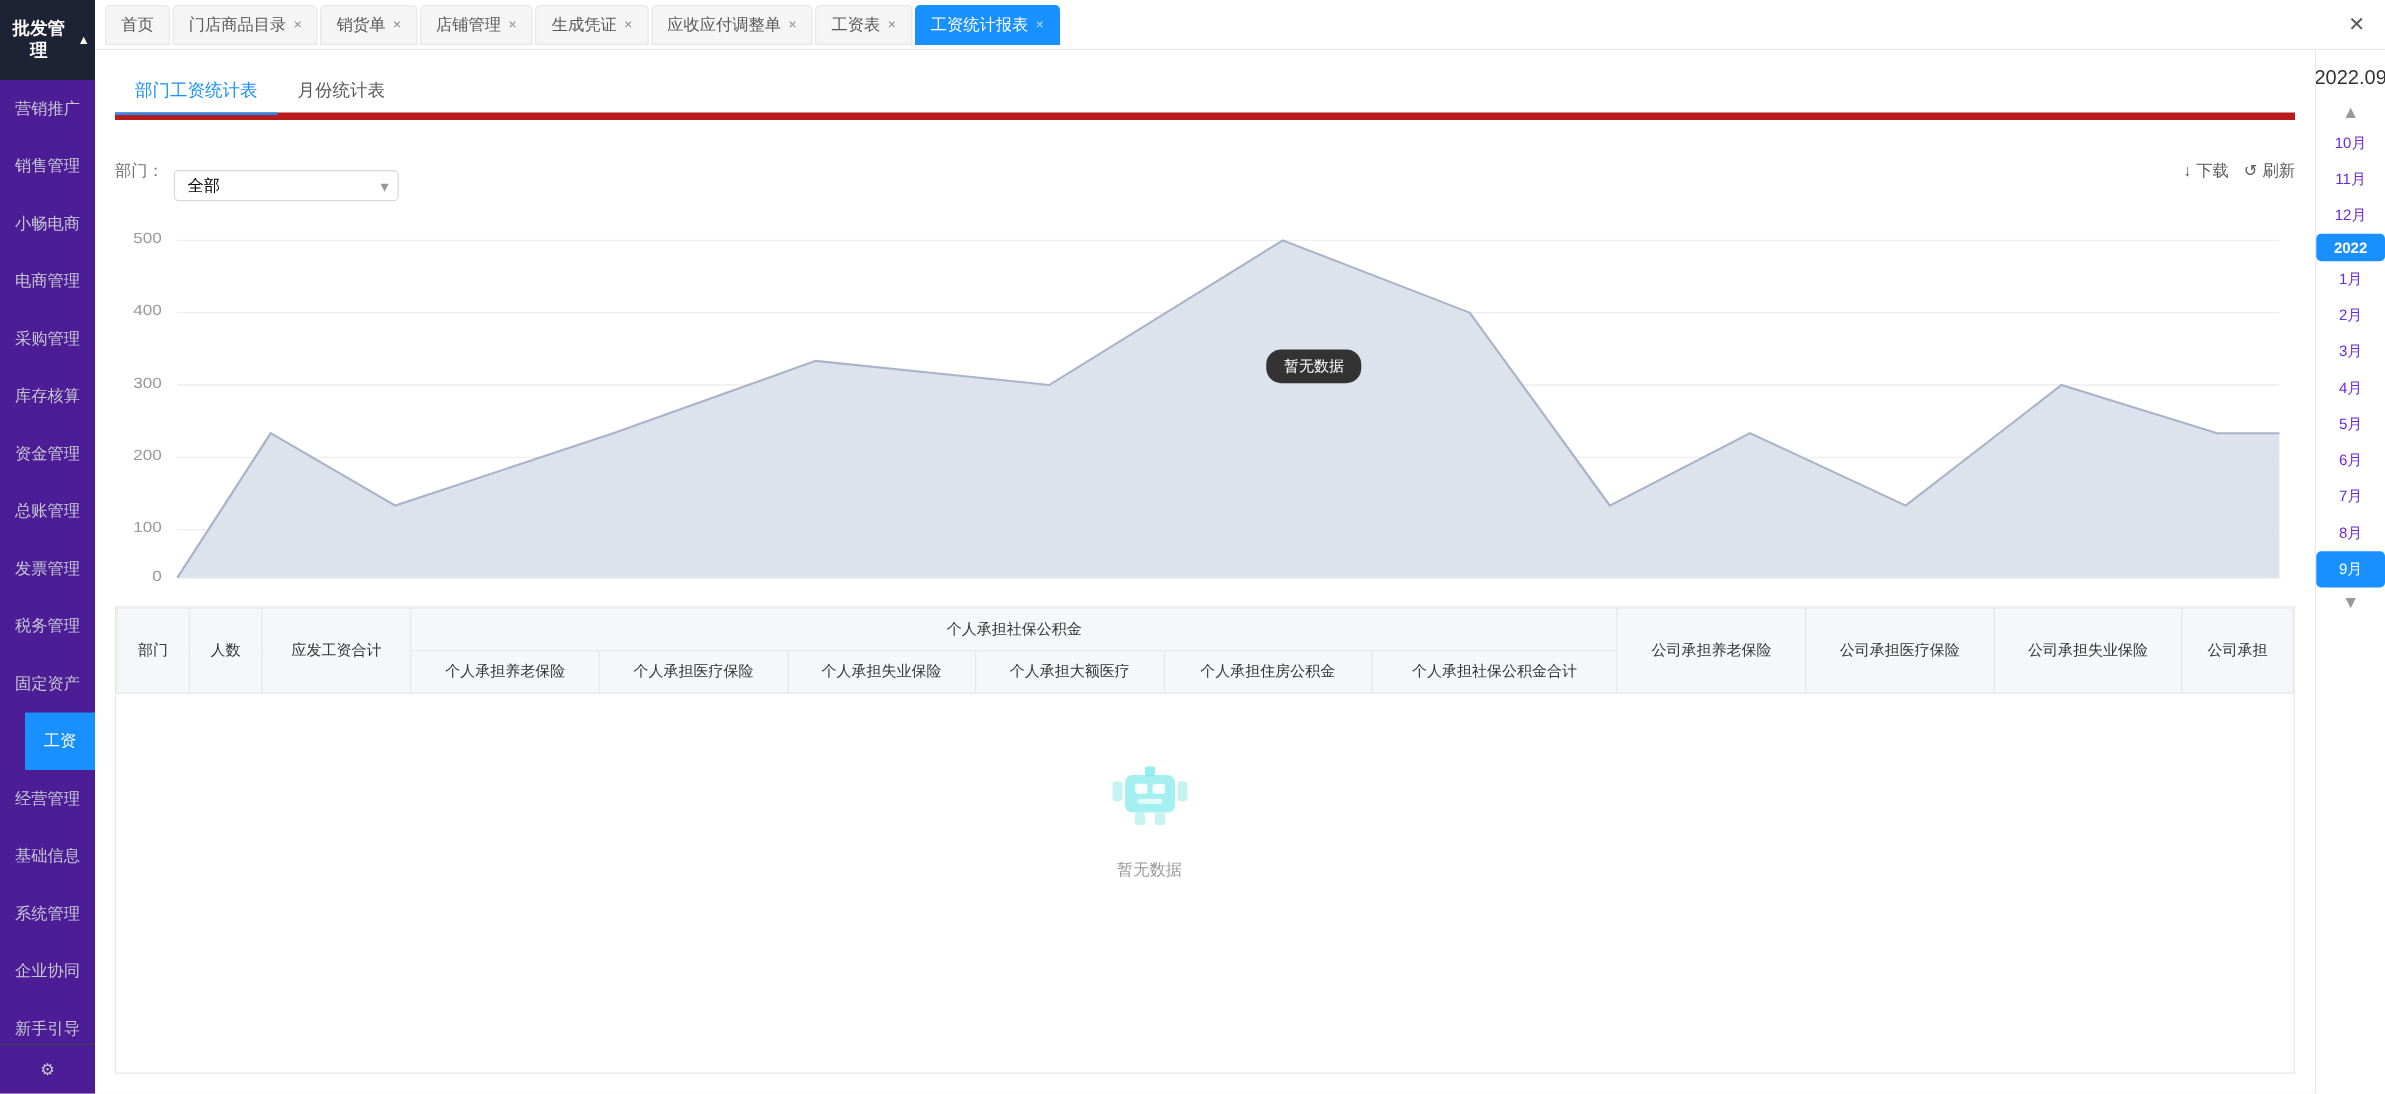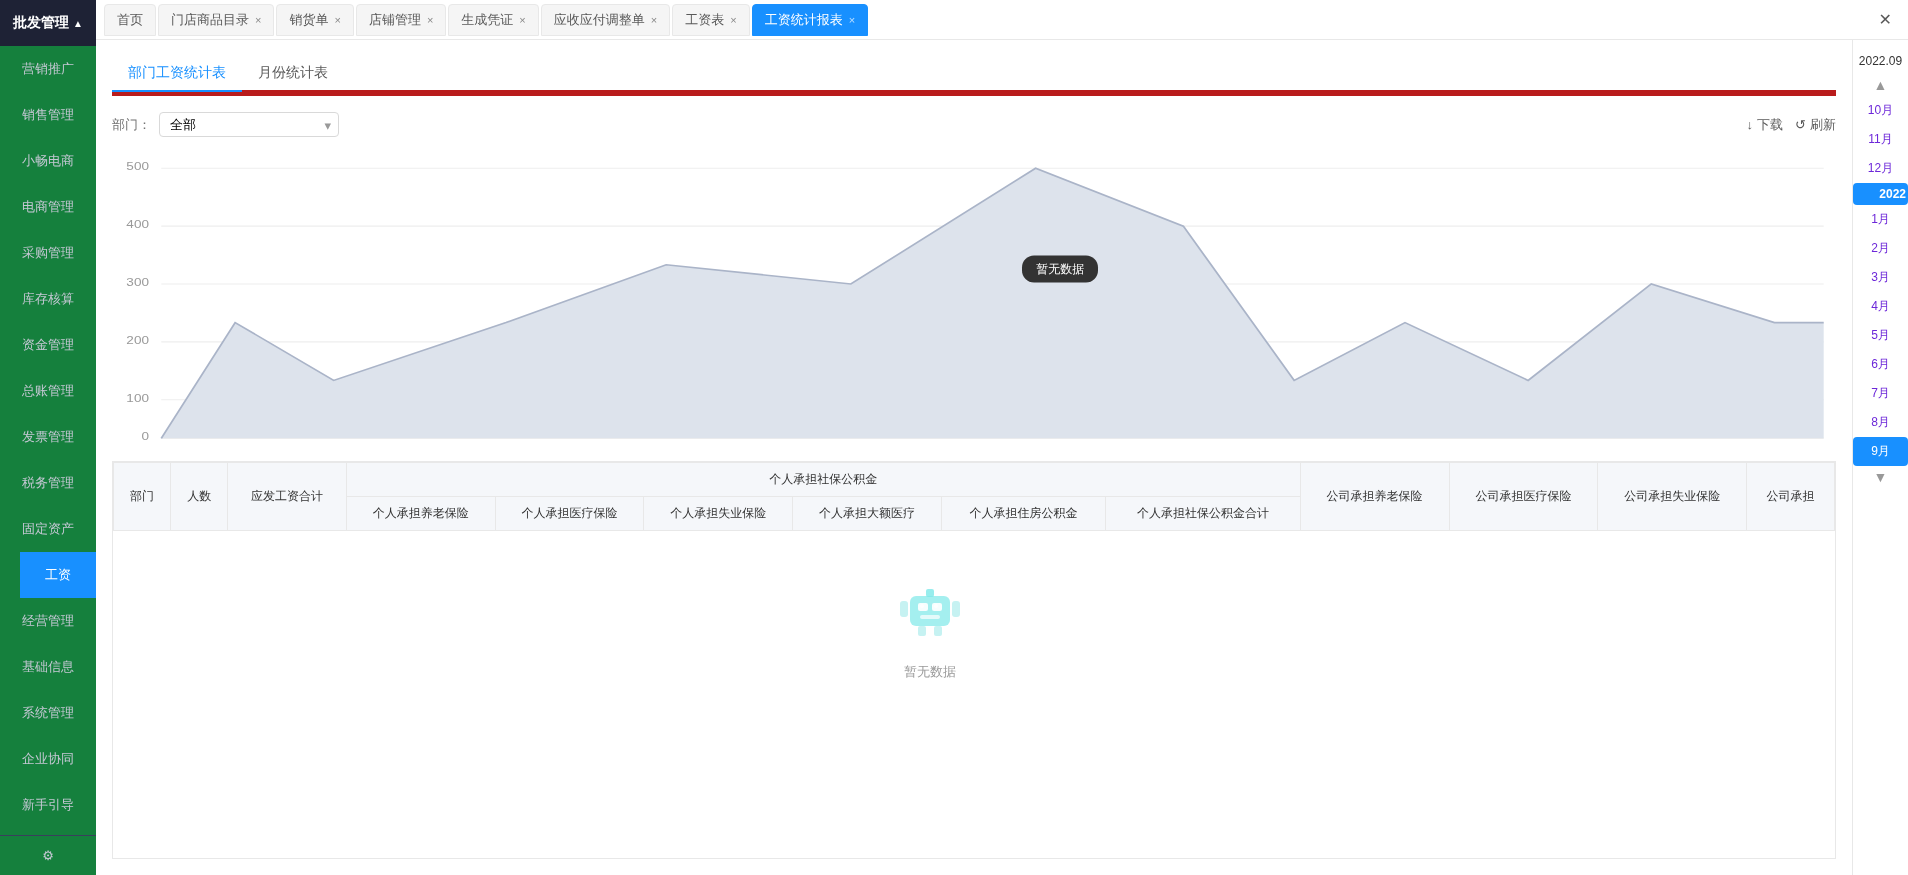--- a/index.html
+++ b/index.html
@@ -1,21 +1,21 @@
 <!DOCTYPE html>
 <html><head>
   <meta charset="utf-8">
   <style>
     * { box-sizing: border-box; margin: 0; padding: 0; }
     body { font-family: 'Microsoft YaHei', Arial, sans-serif; font-size: 13px; background: #f0f2f5; display: flex; height: 875px; overflow: hidden; }
 
     
     #sidebar {
-      width: 96px;
-      background: #15803d;
+      width: 76px;
+      background: #4c1d95;
       display: flex;
       flex-direction: column;
       height: 100%;
       flex-shrink: 0;
     }
     .sidebar-header {
       background: #1e2235;
       color: #fff;
       text-align: center;
       padding: 14px 4px;
@@ -139,20 +139,21 @@
       font-size: 13px;
       background: #fff;
       cursor: pointer;
       appearance: none;
       width: 180px;
       position: relative;
     }
     .select-wrapper {
       position: relative;
       display: inline-block;
+      margin-top: 24px;
     }
     .select-wrapper::after {
       content: '▾';
       position: absolute;
       right: 8px;
       top: 50%;
       transform: translateY(-50%);
       pointer-events: none;
       color: #999;
     }
@@ -234,21 +235,21 @@
       background: #fff;
       border-left: 1px solid #e8e8e8;
       display: flex;
       flex-direction: column;
       align-items: center;
       padding-top: 8px;
       overflow-y: auto;
       flex-shrink: 0;
     }
     .date-panel-header {
-      font-size: 12px;
+      font-size: 16px;
       color: #333;
       padding: 6px 0;
       text-align: center;
       cursor: pointer;
     }
     .date-nav-btn {
       width: 28px;
       height: 22px;
       display: flex;
       align-items: center;
@@ -265,21 +266,21 @@
       color: #6d28d9;
       cursor: pointer;
     }
     .date-month-item.active {
       background: #1890ff;
       color: #fff;
       border-radius: 4px;
     }
     .date-year-item {
       width: 100%;
-      text-align: right;
+      text-align: center;
       padding: 4px 2px;
       font-size: 12px;
       color: #1890ff;
       cursor: pointer;
       font-weight: bold;
     }
     .date-year-item.active {
       background: #1890ff;
       color: #fff;
       border-radius: 4px;

